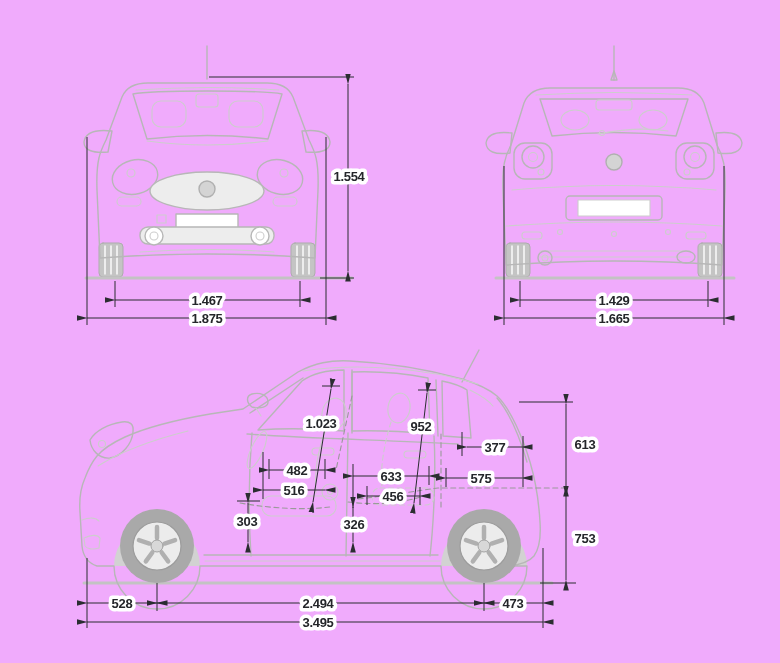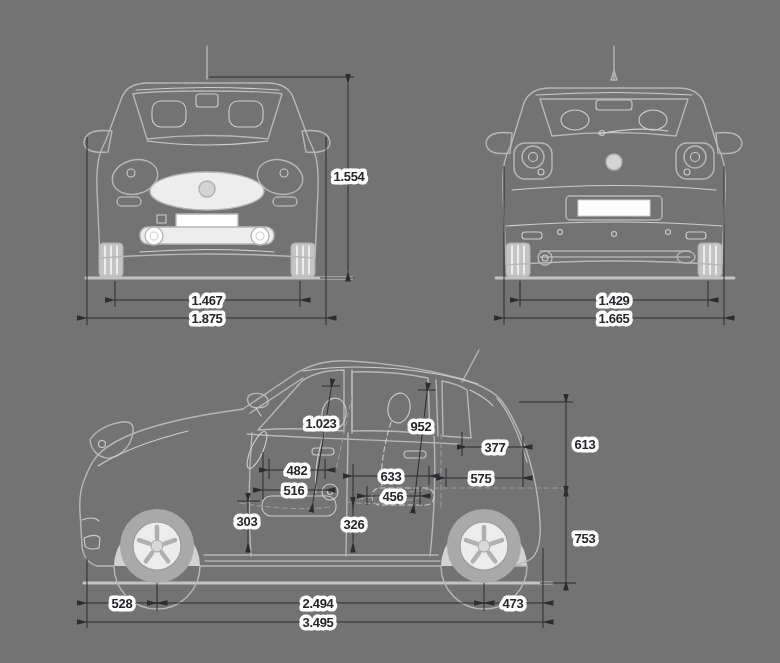--- a/index.html
+++ b/index.html
@@ -1,16 +1,16 @@
 <!DOCTYPE html>
 <html><head>
 <meta charset="utf-8">
 <style>
   html,body{margin:0;padding:0;background:#ffffff;}
-  .canvas{position:relative;width:780px;height:663px;background:#737373;overflow:hidden;
+  .canvas{position:relative;width:780px;height:663px;background:#f0abfc;overflow:hidden;
           font-family:"Liberation Sans",sans-serif;}
   svg{display:block;}
   .car{stroke:#b7b7b7;fill:none;stroke-width:1.4;stroke-linecap:round;stroke-linejoin:round;}
   .car .lt{stroke:#cdcdcd;stroke-width:1.1;}
   .ground{stroke:#c3c3c3;stroke-width:3;}
   .dim{stroke:#2b2d31;stroke-width:1;fill:none;}
   .dash{stroke:#9a9a9a;stroke-width:1.1;fill:none;stroke-dasharray:5 3.5;}
   .lbl{font-family:"Liberation Sans",sans-serif;font-weight:bold;font-size:13px;fill:#24262a;
        stroke:#ffffff;stroke-width:7px;paint-order:stroke;stroke-linejoin:round;
        text-anchor:middle;letter-spacing:-0.3px;}

